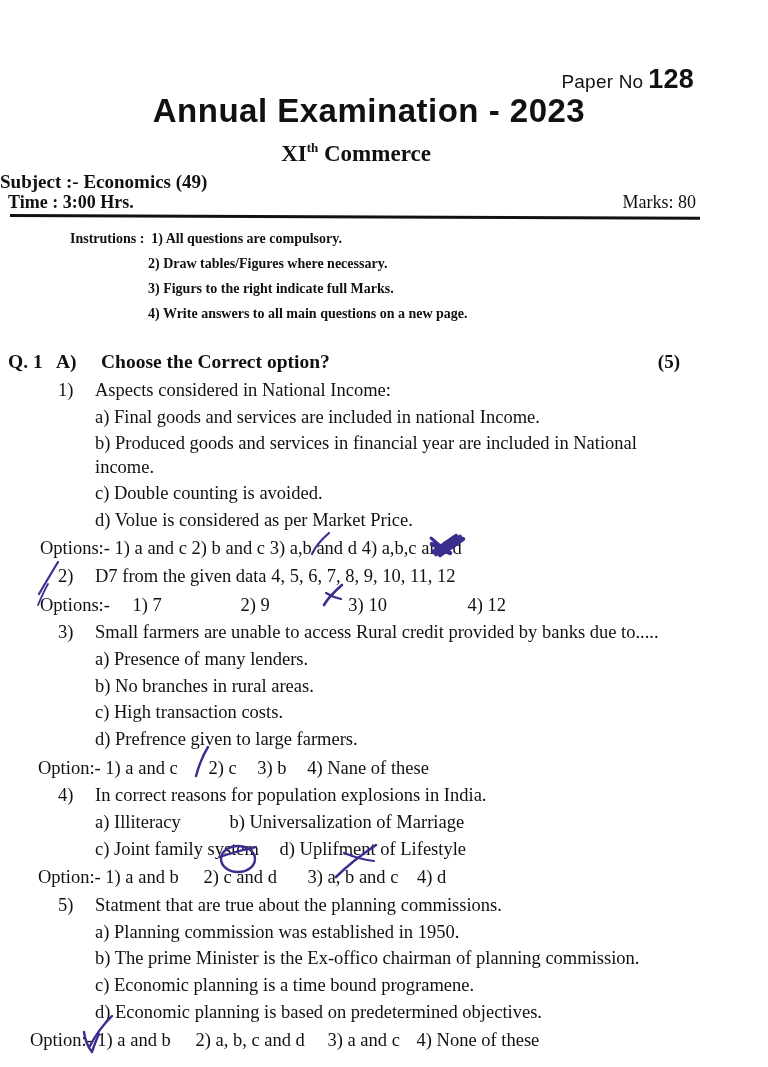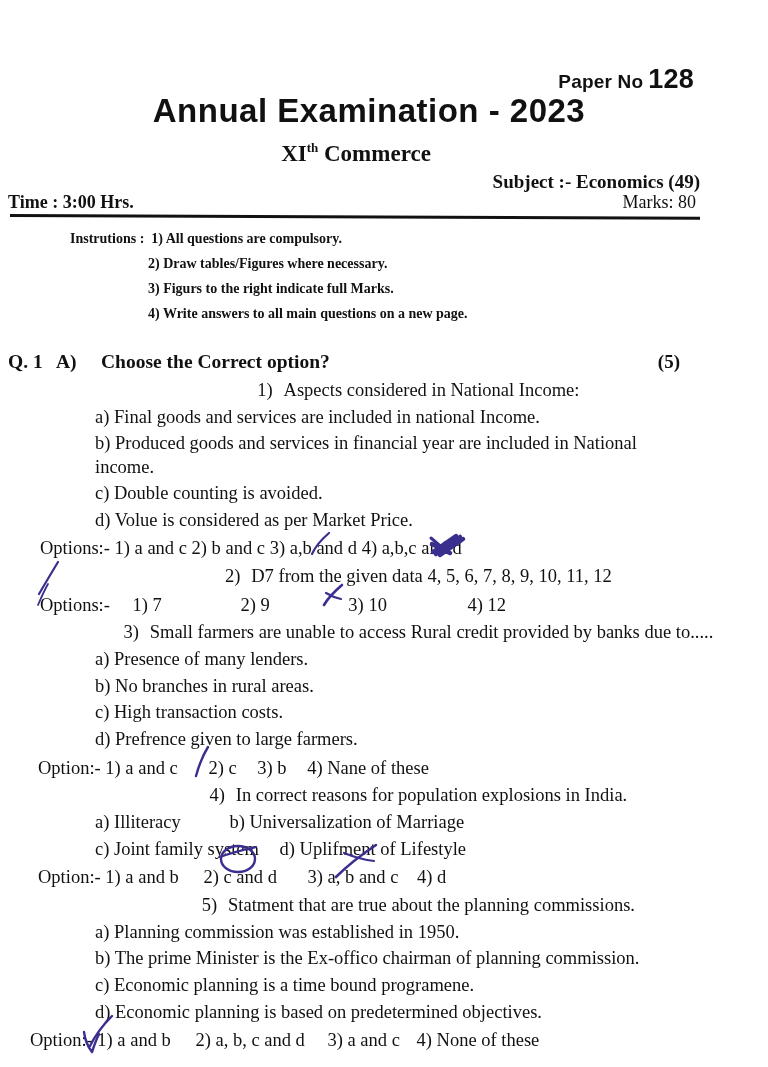--- a/index.html
+++ b/index.html
@@ -23,21 +23,21 @@
   .paper-no {
     position: absolute;
     top: 64px;
     right: 74px;
     font-family: "Liberation Sans", "DejaVu Sans", sans-serif;
     font-weight: bold;
     font-size: 22px;
     letter-spacing: 0.2px;
     white-space: nowrap;
   }
-  .paper-no .lbl { font-size: 19px; font-weight: 700; }
+  .paper-no .lbl { font-size: 19px; font-weight: 400; }
   .paper-no .num { font-size: 27px; font-weight: bold; margin-left: 5px; }
 
   .exam-title {
     position: absolute;
     top: 92px;
     left: 0;
     width: 100%;
     text-align: center;
     font-family: "Liberation Sans", "DejaVu Sans", sans-serif;
     font-weight: bold;
@@ -59,21 +59,21 @@
     padding-right: 56px;
     box-sizing: border-box;
   }
   .std-line sup { font-size: 13px; vertical-align: super; }
 
   .subject-line {
     position: absolute;
     top: 171px;
     left: 0;
     width: 100%;
-    text-align: right;
+    text-align: left;
     font-weight: bold;
     font-size: 19px;
     padding-right: 68px;
     box-sizing: border-box;
   }
 
   .time-line {
     position: absolute;
     top: 192px;
     left: 8px;
@@ -133,21 +133,20 @@
     position: absolute;
     right: 88px;
     top: 0;
     font-weight: bold;
     font-size: 19px;
   }
 
   .item {
     padding-left: 58px;
     margin-top: 4px;
-    text-align: center;
   }
   .item .inum { display: inline-block; width: 37px; }
 
   .sub {
     padding-left: 95px;
     margin-top: 3px;
   }
   .sub-wrap {
     padding-left: 95px;
     margin-top: 3px;

